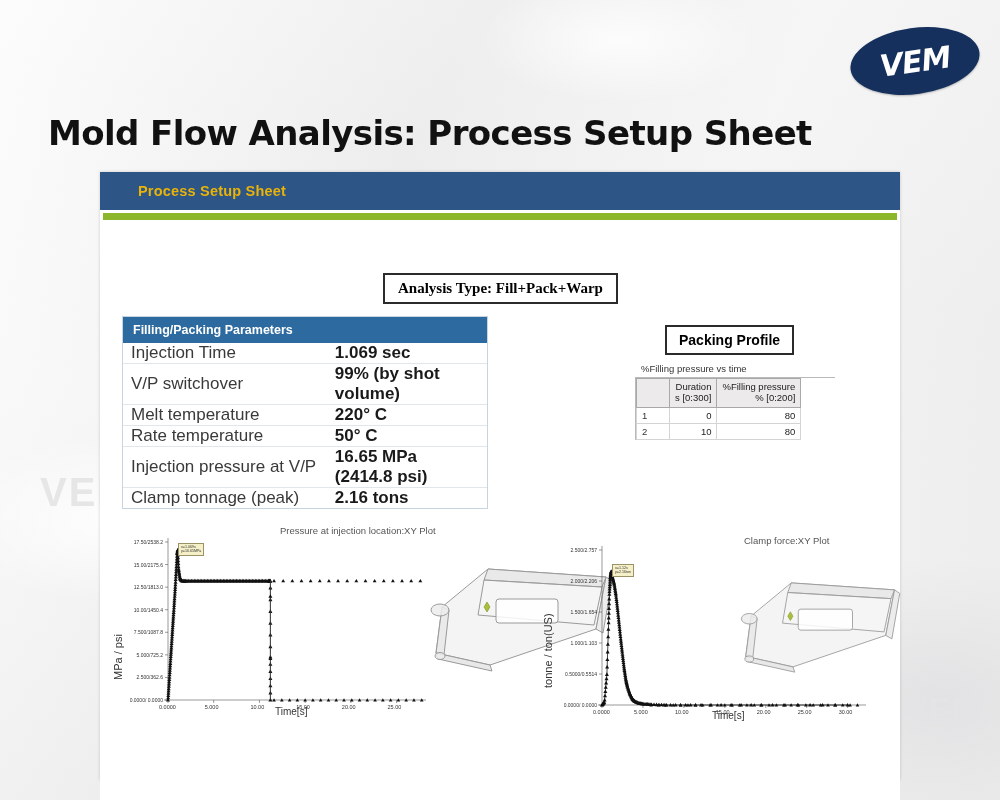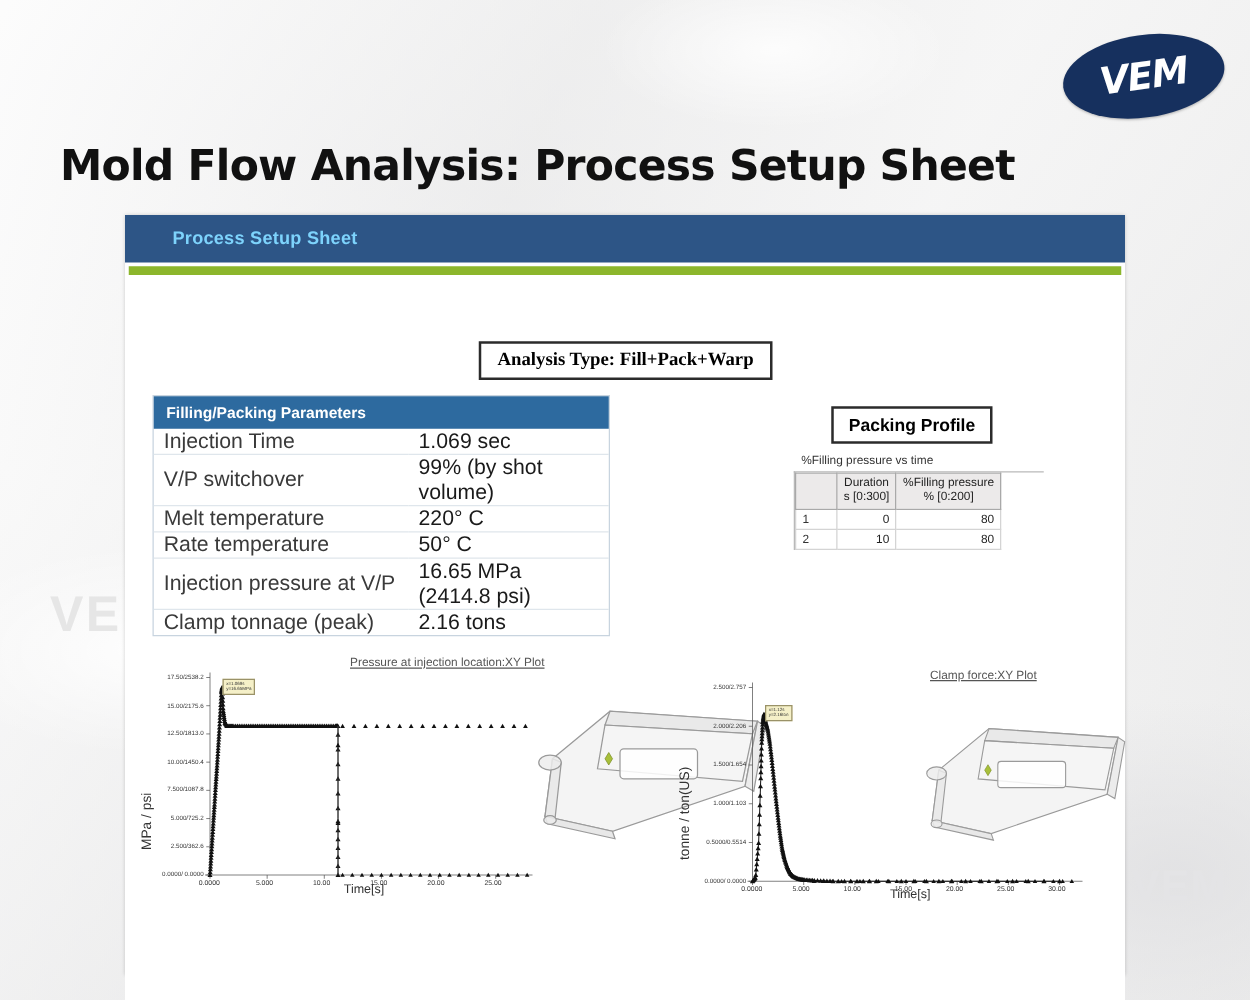--- a/index.html
+++ b/index.html
@@ -35,58 +35,58 @@
       transform:rotate(-8deg);font-family:"DejaVu Sans",sans-serif;}
 
   
   .page-title{position:absolute;left:48px;top:113px;font-size:34px;font-weight:bold;
       color:#111;letter-spacing:-0.6px;font-family:"DejaVu Sans",sans-serif;white-space:nowrap;}
 
   
   .sheet{position:absolute;left:100px;top:172px;width:800px;height:608px;background:#fff;
       box-shadow:0 0 3px rgba(0,0,0,.18);}
   .sheet-header{height:38px;background:#2d5586;display:flex;align-items:center;}
-  .sheet-header-title{color:#7dd3fc;font-size:14.5px;font-weight:bold;margin-left:38px;letter-spacing:.2px;}
+  .sheet-header-title{color:#eab308;font-size:14.5px;font-weight:bold;margin-left:38px;letter-spacing:.2px;}
   .sheet-accent{height:7px;background:#8cb62c;margin:3px 3px 0 3px;}
   .sheet-body{position:relative;height:652px;background:#fff;}
   .sheet-footer{height:22px;background:#2d5586;display:flex;align-items:center;justify-content:center;border-radius:11px;}
   .sheet-footer-text{color:#fff;font-size:11.5px;font-weight:bold;}
 
   
   .analysis-box{position:absolute;left:283px;top:53px;border:2px solid #2b2b2b;background:#fff;
       padding:5px 13px;font-family:"Liberation Serif",serif;font-weight:bold;font-size:15px;color:#000;
       white-space:nowrap;}
 
   
   .params{position:absolute;left:22px;top:96px;width:364px;border:1px solid #c8d4df;
       background:#fff;}
   .params-head{background:#2d6a9f;color:#fff;font-weight:bold;font-size:12.5px;
       padding:6px 10px;}
   .params table{border-collapse:collapse;width:100%;}
   .params td{font-size:17px;color:#333;padding:0 8px;border-bottom:1px solid #dfe6ec;}
   .params td.k{width:56%;color:#3a3a3a;}
-  .params td.v{font-weight:normal;color:#1a1a1a;margin-top:36px;}
+  .params td.v{font-weight:bold;color:#1a1a1a;margin-top:36px;}
   .params tr:last-child td{border-bottom:none;}
 
   
   .packing-box{position:absolute;left:565px;top:105px;border:2px solid #2b2b2b;background:#fff;
       padding:5px 12px;font-size:14px;font-weight:bold;color:#000;white-space:nowrap;}
   .profile-panel{position:absolute;left:535px;top:143px;width:200px;}
   .profile-legend{font-size:9.5px;color:#333;padding:0 0 3px 6px;}
   .profile-frame{border-top:1px solid #b9b9b9;border-left:1px solid #b9b9b9;}
   .ptable{border-collapse:collapse;font-size:9.5px;color:#222;background:#fff;}
   .ptable th{background:#eceaea;border:1px solid #a9a9a9;font-weight:normal;
-      padding:3px 5px;text-align:center;line-height:1.15;vertical-align:top;}
+      padding:3px 5px;text-align:right;line-height:1.15;vertical-align:top;}
   .ptable th.idx{width:22px;}
   .ptable td{border:1px solid #d4d4d4;padding:2px 5px;text-align:right;background:#fff;}
   .ptable td.idx{text-align:left;color:#333;}
 
   
   .chart{position:absolute;}
-  .chart-title{position:absolute;font-size:9.5px;color:#555;white-space:nowrap;text-decoration:underline;}
+  .chart-title{position:absolute;font-size:9.5px;color:#555;white-space:nowrap;}
   .axis-label-y{position:absolute;font-size:11px;color:#333;
       transform:rotate(-90deg);transform-origin:left top;white-space:nowrap;}
   .axis-label-x{position:absolute;font-size:10px;color:#333;white-space:nowrap;text-align:center;}
   .tick-y{position:absolute;font-size:5px;color:#333;white-space:nowrap;text-align:right;}
   .tick-x{position:absolute;font-size:5.5px;color:#333;white-space:nowrap;}
   .tooltip{position:absolute;background:#f5f0c8;border:1px solid #9a9268;font-size:3.6px;
       color:#333;padding:1px 2px;line-height:1.25;white-space:nowrap;}
 
   
   .part{position:absolute;}

